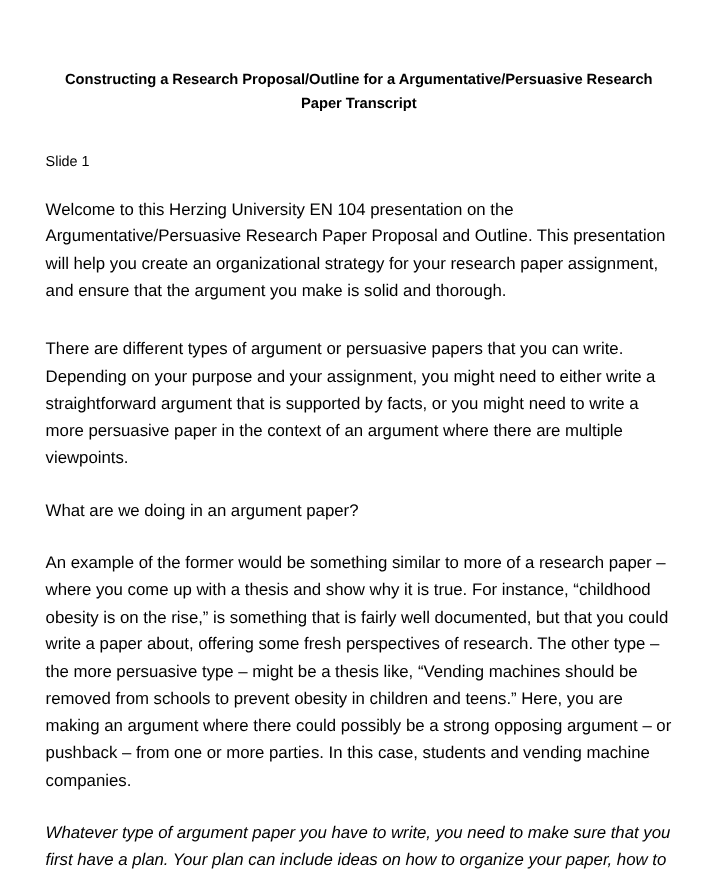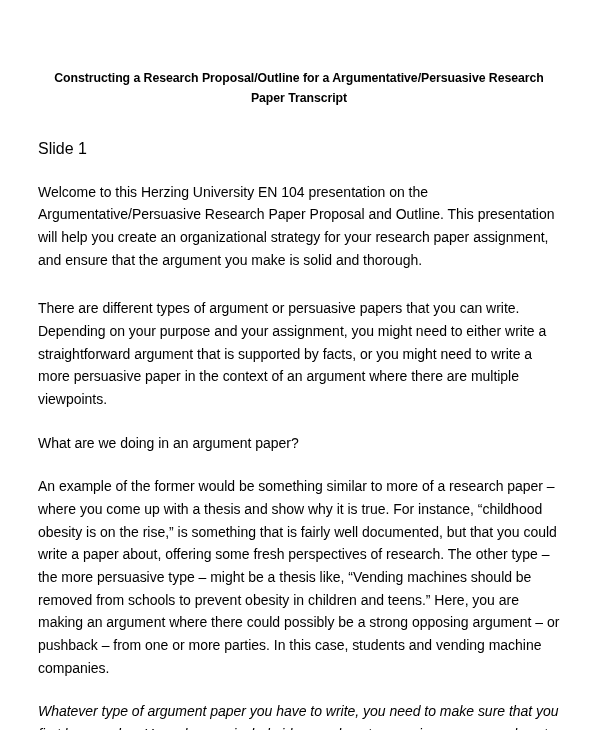--- a/index.html
+++ b/index.html
@@ -20,25 +20,25 @@
     height: 730px;
     background: #ffffff;
     box-sizing: border-box;
     padding: 52px 40px 20px 38px;
   }
   .doc-title {
     font-size: 12.3px;
     font-weight: bold;
     line-height: 1.65;
     text-align: center;
-    margin: 16px 6px 28px 6px;
+    margin: 4px 6px 28px 6px;
     letter-spacing: -0.05px;
   }
   .slide-heading {
-    font-size: 16px;
+    font-size: 12px;
     line-height: 1.5;
     margin: 0 0 20px 0;
   }
   .para {
     font-size: 14px;
     line-height: 1.62;
     margin: 0 0 21px 0;
     text-align: left;
     letter-spacing: -0.02px;
   }

